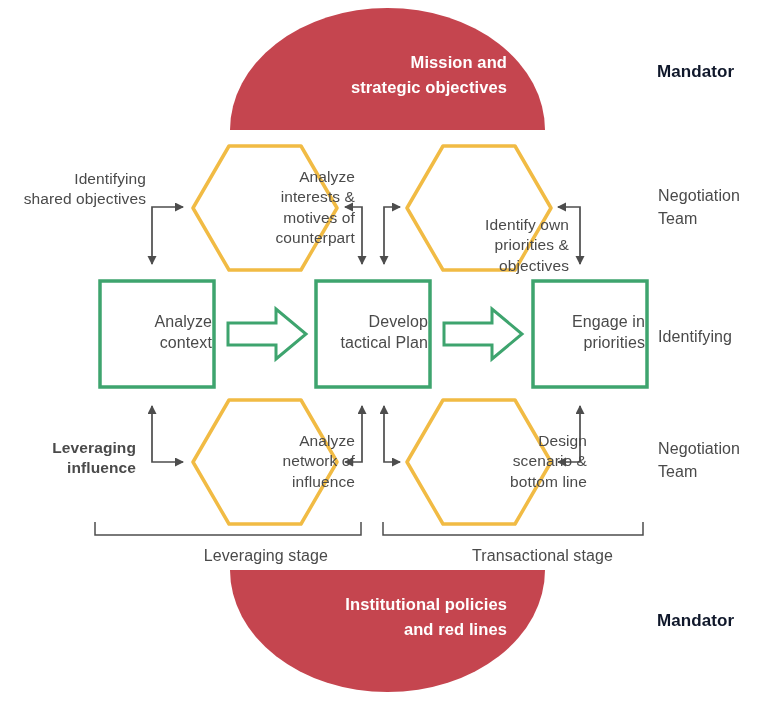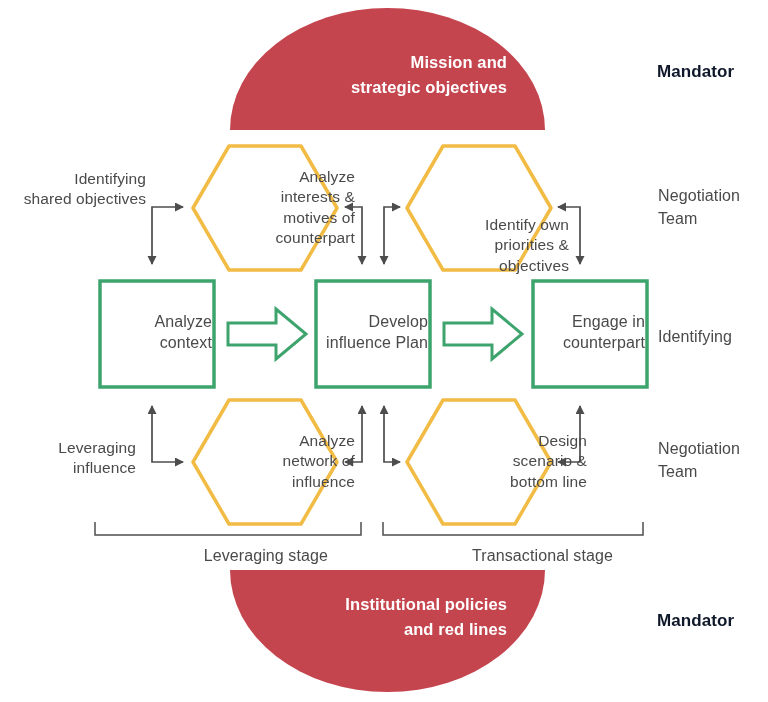--- a/index.html
+++ b/index.html
@@ -76,28 +76,28 @@
 priorities &amp;
 objectives</div>
 
 <div class="txt rolelbl" style="left:658px;top:184px;width:110px;">Negotiation
 Team</div>
 
 <div class="txt center" style="left:102px;top:311px;width:110px;">Analyze
 context</div>
 
 <div class="txt center" style="left:318px;top:311px;width:110px;">Develop
-influence Plan</div>
+tactical Plan</div>
 
 <div class="txt center" style="left:535px;top:311px;width:110px;">Engage in
-counterpart</div>
+priorities</div>
 
 <div class="txt rolelbl" style="left:658px;top:325px;width:110px;">Identifying</div>
 
-<div class="txt right" style="left:8px;top:438px;width:128px;font-size:15.5px;">Leveraging
+<div class="txt right" style="left:8px;top:438px;width:128px;font-size:15.5px;font-weight:bold;">Leveraging
 influence</div>
 
 <div class="txt hexlbl center" style="left:175px;top:431px;width:180px;">Analyze
 network of
 influence</div>
 
 <div class="txt hexlbl center" style="left:407px;top:431px;width:180px;">Design
 scenario &amp;
 bottom line</div>
 

